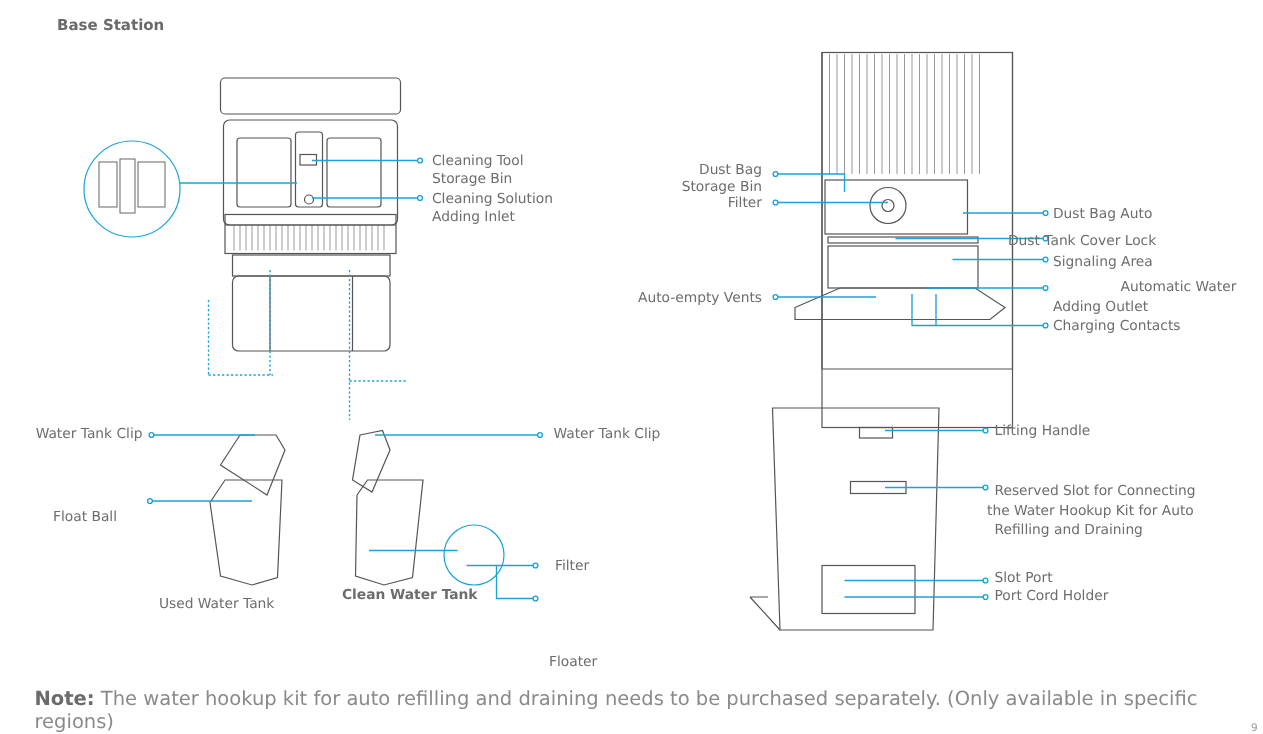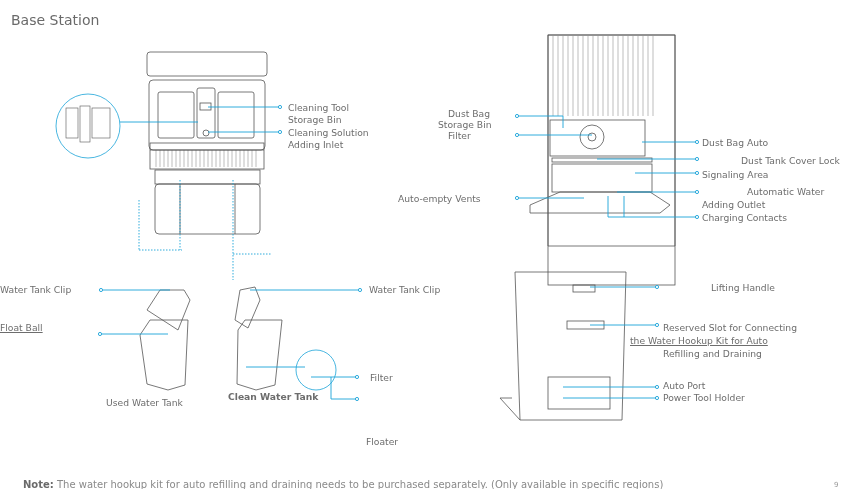--- a/index.html
+++ b/index.html
@@ -1,21 +1,21 @@
 <!DOCTYPE html>
 <html><head>
 <meta charset="utf-8">
 <style>
   html, body { margin:0; padding:0; background:#ffffff; }
   body { width:842px; height:489px; position:relative; overflow:hidden;
          font-family:"DejaVu Sans", sans-serif; color:#6f6f6f; }
-  .title { position:absolute; left:11px; top:12px; font-size:14px; font-weight:normal; color:#6a6a6a; }
+  .title { position:absolute; left:38px; top:12px; font-size:10px; font-weight:bold; color:#6a6a6a; }
   .lbl { position:absolute; font-size:9.2px; line-height:11.5px; color:#6d6d6d; white-space:nowrap; }
-  .lbl.r { }
-  .note { position:absolute; left:23px; top:479px; font-size:10px; color:#8a8a8a; }
+  .lbl.r { text-align:right; }
+  .note { position:absolute; left:23px; top:459px; font-size:13px; color:#8a8a8a; }
   .note b { color:#6a6a6a; font-weight:bold; }
   .pg { position:absolute; left:834px; top:481px; font-size:7px; color:#999; }
   svg.art { position:absolute; left:0; top:0; }
 </style>
 </head>
 <body>
 
 <div class="title">Base Station</div>
 
 <svg class="art" width="842" height="489" viewBox="0 0 842 489">
@@ -121,35 +121,35 @@
 <div class="lbl" style="left:288px;top:102px;">Cleaning Tool</div>
 <div class="lbl" style="left:288px;top:114px;">Storage Bin</div>
 <div class="lbl" style="left:288px;top:127px;">Cleaning Solution</div>
 <div class="lbl" style="left:288px;top:139px;">Adding Inlet</div>
 
 <div class="lbl r" style="left:448px;top:108px;width:60px;">Dust Bag</div>
 <div class="lbl r" style="left:438px;top:119px;width:70px;">Storage Bin</div>
 <div class="lbl r" style="left:448px;top:130px;width:60px;">Filter</div>
 <div class="lbl r" style="left:398px;top:193px;width:110px;">Auto-empty Vents</div>
 <div class="lbl" style="left:702px;top:137px;">Dust Bag Auto</div>
-<div class="lbl" style="left:741px;top:155px;">Dust Tank Cover Lock</div>
+<div class="lbl" style="left:672px;top:155px;">Dust Tank Cover Lock</div>
 <div class="lbl" style="left:702px;top:169px;text-align:right;">Signaling Area</div>
 <div class="lbl" style="left:702px;top:186px;margin-left:45px;">Automatic Water</div>
 <div class="lbl" style="left:702px;top:199px;">Adding Outlet</div>
 <div class="lbl" style="left:702px;top:212px;">Charging Contacts</div>
 
 <div class="lbl r" style="left:0px;top:284px;width:95px;">Water Tank Clip</div>
-<div class="lbl r" style="left:0px;top:322px;width:88px;text-decoration:underline;">Float Ball</div>
+<div class="lbl r" style="left:0px;top:339px;width:78px;">Float Ball</div>
 <div class="lbl" style="left:369px;top:284px;">Water Tank Clip</div>
 <div class="lbl" style="left:370px;top:372px;">Filter</div>
 <div class="lbl" style="left:366px;top:394px;margin-top:42px;">Floater</div>
 <div class="lbl" style="left:106px;top:397px;">Used Water Tank</div>
 <div class="lbl" style="left:228px;top:391px;font-weight:bold;">Clean Water Tank</div>
 
-<div class="lbl" style="left:663px;top:282px;margin-left:48px;">Lifting Handle</div>
+<div class="lbl" style="left:663px;top:282px;">Lifting Handle</div>
 <div class="lbl" style="left:663px;top:322px;">Reserved Slot for Connecting</div>
-<div class="lbl" style="left:630px;top:335px;text-decoration:underline;">the Water Hookup Kit for Auto</div>
+<div class="lbl" style="left:658px;top:335px;">the Water Hookup Kit for Auto</div>
 <div class="lbl" style="left:663px;top:348px;">Refilling and Draining</div>
-<div class="lbl" style="left:663px;top:380px;">Auto Port</div>
-<div class="lbl" style="left:663px;top:392px;">Power Tool  Holder</div>
+<div class="lbl" style="left:663px;top:380px;">Slot Port</div>
+<div class="lbl" style="left:663px;top:392px;">Port Cord  Holder</div>
 
 <div class="note"><b>Note:</b><span> The water hookup kit for auto refilling and draining needs to be purchased separately. (Only available in specific regions)</span></div>
 <div class="pg">9</div>
 
 </body></html>

